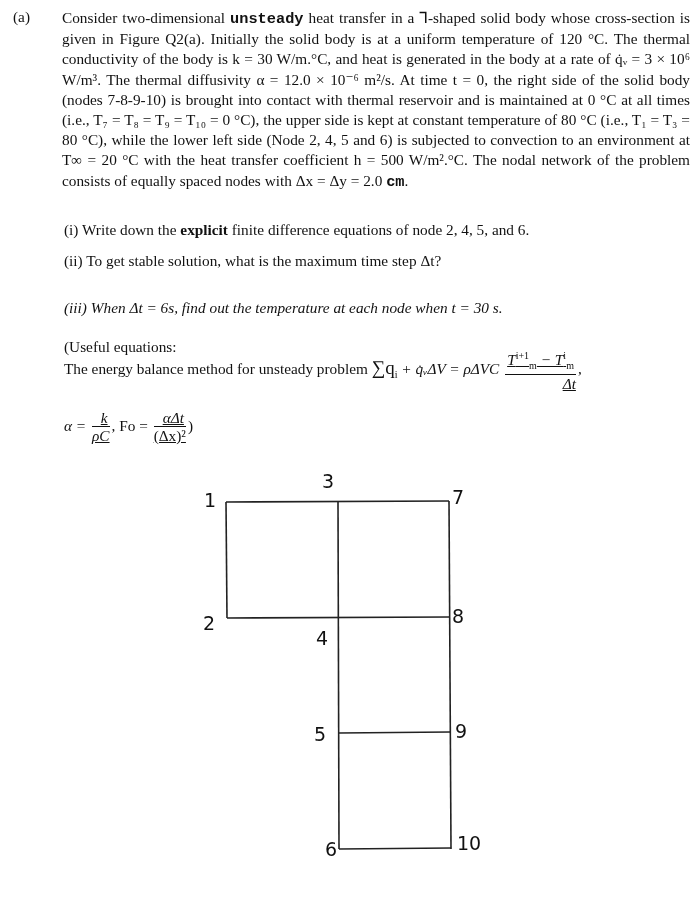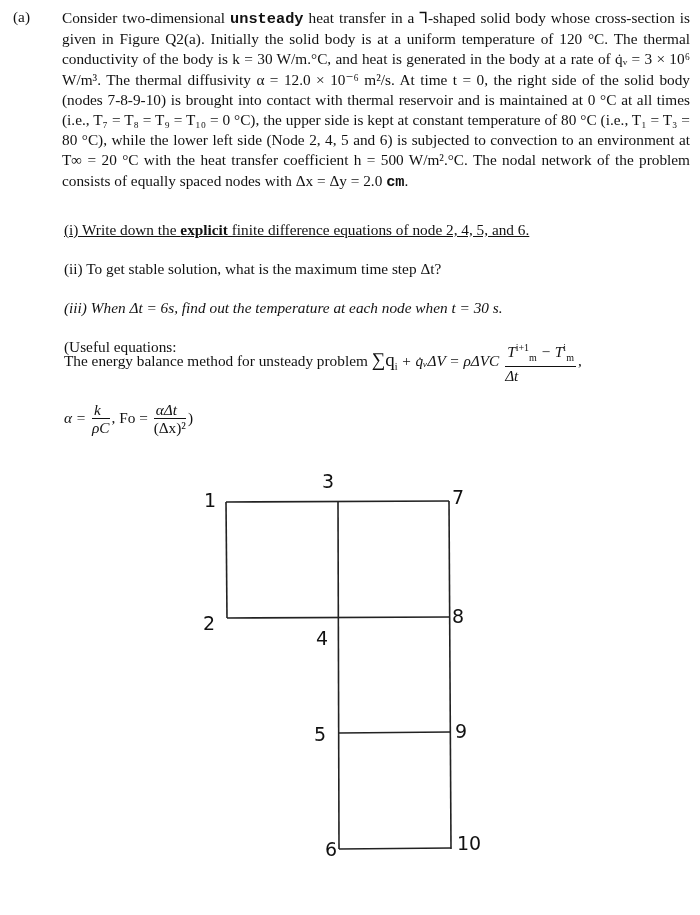--- a/index.html
+++ b/index.html
@@ -2,25 +2,25 @@
 <html><head>
 <meta charset="utf-8">
 <style>
   html, body { margin:0; padding:0; background:#ffffff; }
   body { width:700px; height:915px; position:relative; overflow:hidden;
          font-family:"Liberation Serif", "DejaVu Serif", serif; color:#111; font-size:15.3px; }
   .label-a { position:absolute; left:13px; top:8px; }
   .para { position:absolute; left:62px; top:8px; width:628px; line-height:20.2px; text-align:justify; }
   .para b { font-weight:bold;font-family:Liberation Mono, monospace; }
   .q { position:absolute; left:64px; }
-  .q1 { top:221px;text-decoration:underline; } .q2 { top:260px;text-align:right; } .q3 { top:299px;font-style:italic; }
+  .q1 { top:221px; } .q2 { top:252px;text-align:right; } .q3 { top:299px;font-style:italic; }
   .useful { position:absolute; left:64px; top:338px; }
   .energy { position:absolute; left:64px; top:340px; white-space:nowrap; }
   .eq-inline { display:inline-block; vertical-align:middle; font-style:italic; }
-  .frac { display:inline-block; vertical-align:middle; text-align:left; margin:0 2px; }
+  .frac { display:inline-block; vertical-align:middle; text-align:right; margin:8px 2px;text-decoration:underline; }
   .frac .num { display:block; border-bottom:1px solid #111; padding:0 2px; line-height:16px; }
   .frac .den { display:block; line-height:18px; }
   .alpha-line { position:absolute; left:64px; top:402px; white-space:nowrap; }
   sub, sup { font-size:10px; }
   .fig { position:absolute; left:0; top:0; }
   .nl { position:absolute; font-family:"DejaVu Sans", sans-serif; font-size:19px; color:#111; }
   .caption { position:absolute; left:303px; top:914px; }
 </style>
 </head>
 <body>

